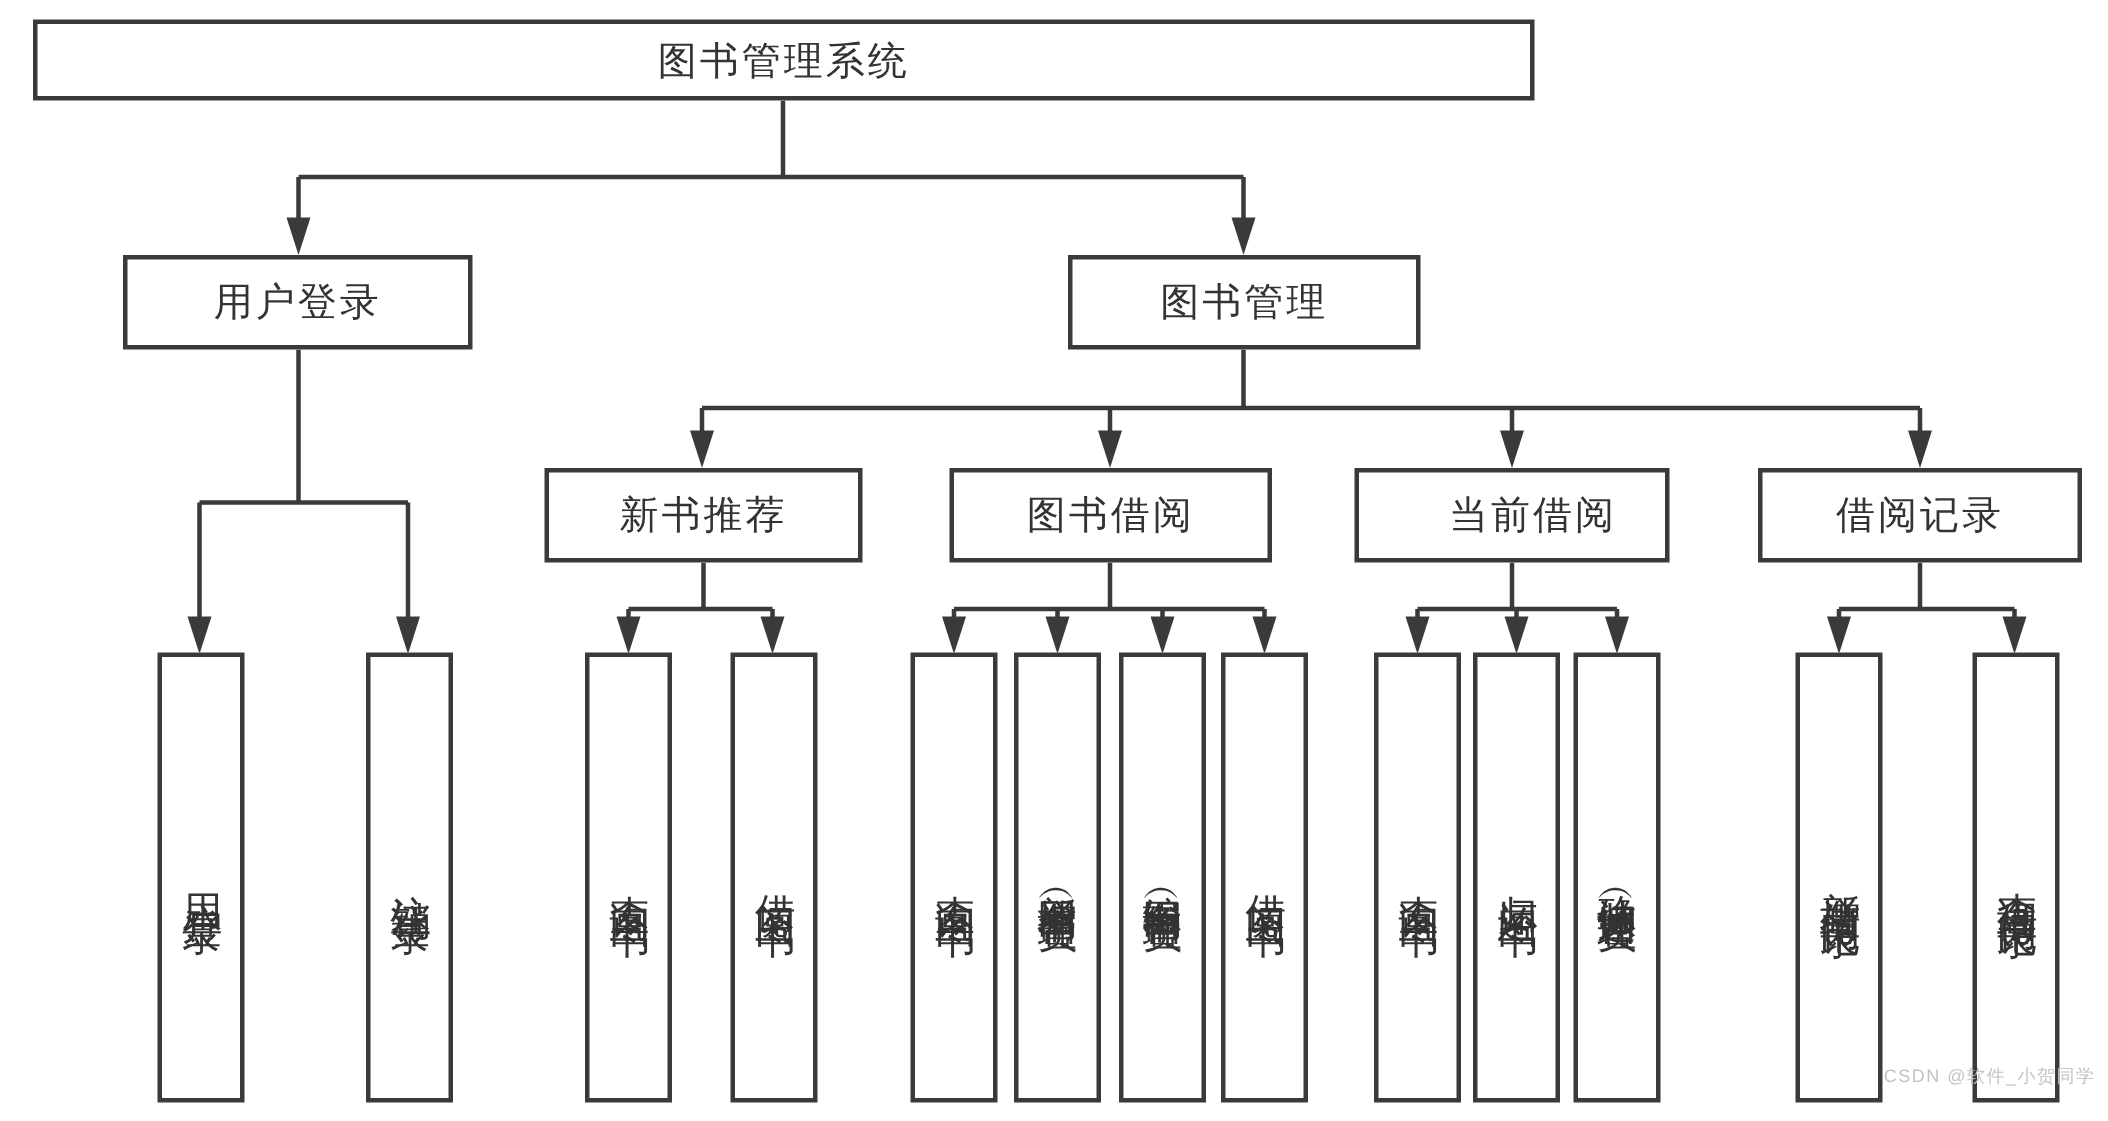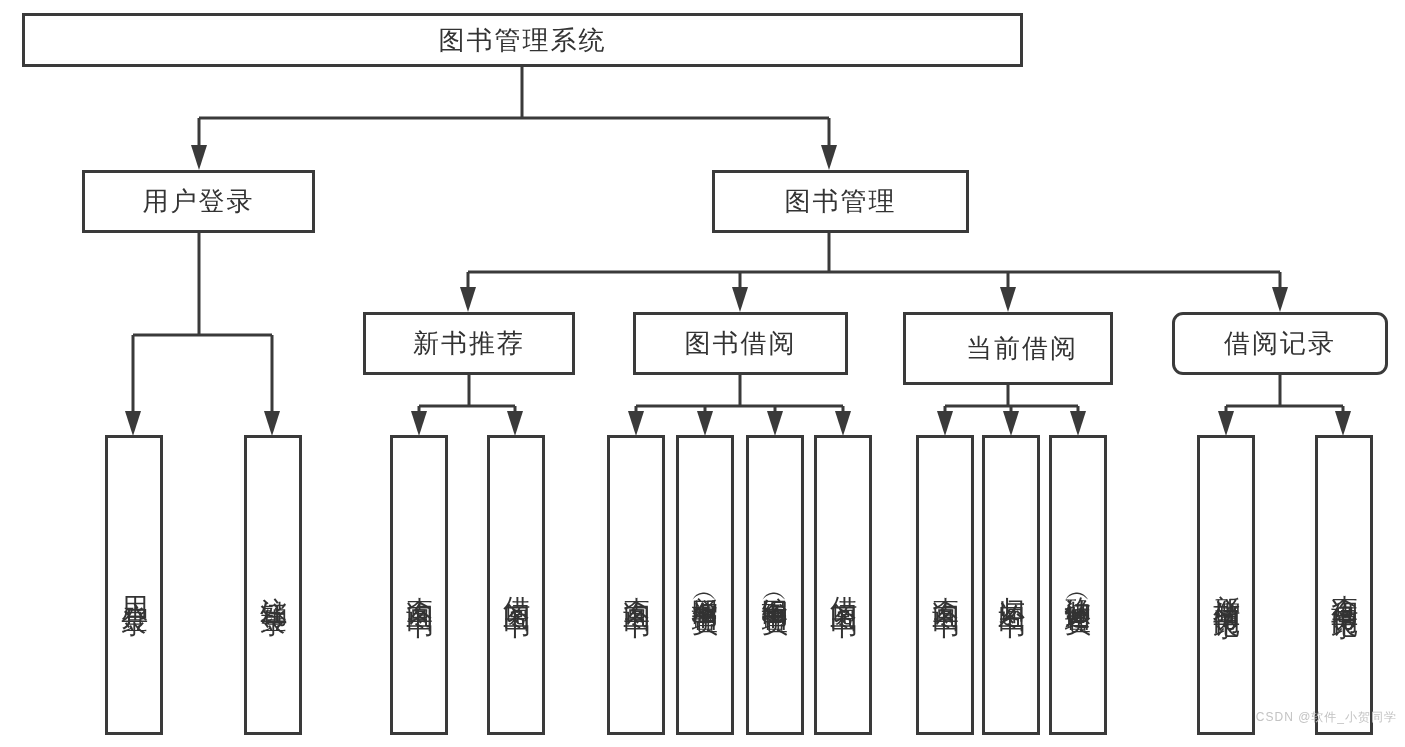--- a/index.html
+++ b/index.html
@@ -102,34 +102,34 @@
     </g>
   </svg>
 
   <div class="box" style="left:22px;top:13px;width:1001px;height:54px;">
     <span class="h-label">图书管理系统</span>
   </div>
 
   <div class="box" style="left:82px;top:170px;width:233px;height:63px;">
     <span class="h-label">用户登录</span>
   </div>
-  <div class="box" style="left:712px;top:170px;width:257px;height:63px;">
+  <div class="box" style="left:712px;top:170px;width:235px;height:63px;">
     <span class="h-label">图书管理</span>
   </div>
 
   <div class="box" style="left:633px;top:312px;width:215px;height:63px;">
     <span class="h-label">图书借阅</span>
   </div>
   <div class="box" style="left:363px;top:312px;width:212px;height:63px;">
     <span class="h-label">新书推荐</span>
   </div>
-  <div class="box" style="left:903px;top:312px;width:210px;height:73px;padding-left:28px;">
+  <div class="box" style="left:903px;top:312px;width:210px;height:63px;padding-left:28px;">
     <span class="h-label">当前借阅</span>
   </div>
-  <div class="box" style="left:1172px;top:312px;width:216px;height:63px;border-radius:11px;">
+  <div class="box" style="left:1172px;top:312px;width:216px;height:63px;">
     <span class="h-label">借阅记录</span>
   </div>
 
   <div class="box" style="left:105px;top:435px;width:58px;height:300px;">
     <span class="v-label">用户登录</span>
   </div>
   <div class="box" style="left:244px;top:435px;width:58px;height:300px;">
     <span class="v-label">注销登录</span>
   </div>
 

